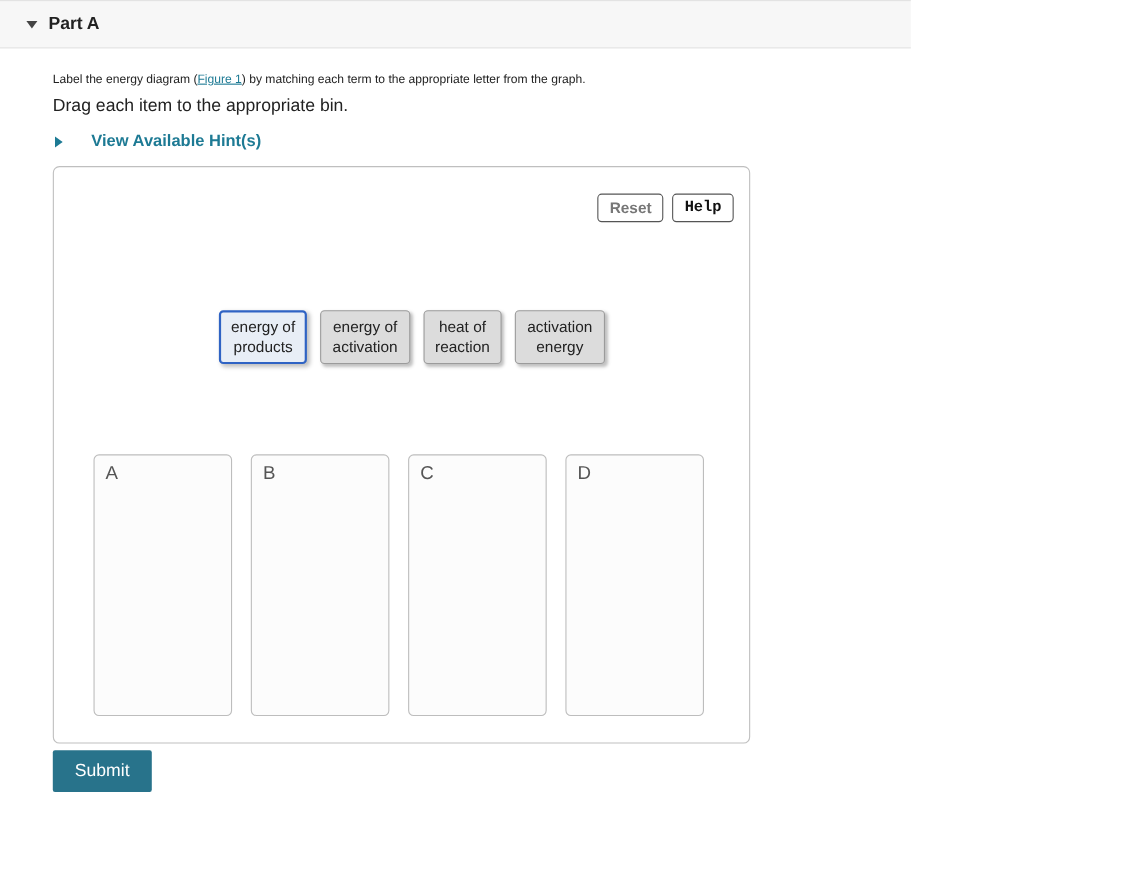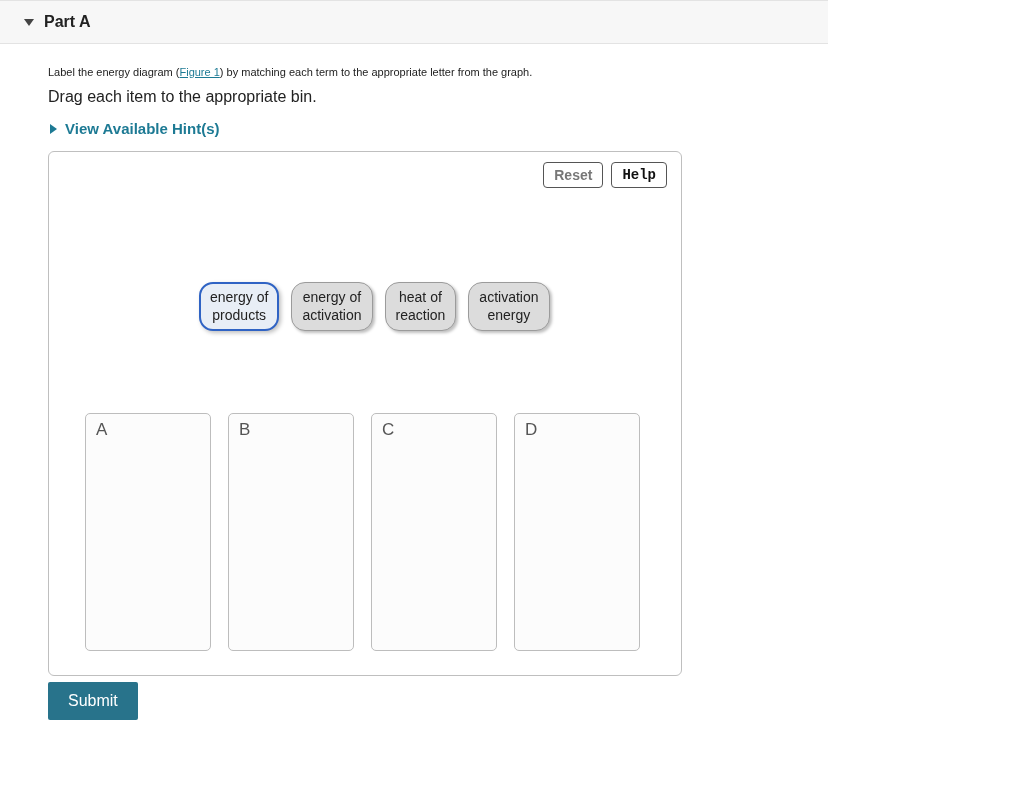--- a/index.html
+++ b/index.html
@@ -30,21 +30,21 @@
   }
   .part-title { font-weight: 700; font-size: 16px; }
 
   
   .body-area { padding: 18px 0 24px 48px; }
   .question-text { margin: 4px 0 10px; font-size: 11px; }
   .figure-link { color: #1d7a94; text-decoration: underline; cursor: pointer; }
   .instruction-strong { font-weight: 400; margin: 6px 0 14px; font-size: 16px; }
 
   .hints-row {
-    display: flex; align-items: center; gap: 8px;
+    display: flex; align-items: center; gap: 26px;
     color: #1d7a94; font-weight: 700; cursor: pointer;
     margin-bottom: 14px;
   }
   .caret-right {
     width: 0; height: 0;
     border-top: 5px solid transparent;
     border-bottom: 5px solid transparent;
     border-left: 7px solid #1d7a94;
     margin-left: 2px;
   }
@@ -52,21 +52,21 @@
   
   .dd-panel {
     width: 634px;
     border: 1px solid #bfbfbf;
     border-radius: 6px;
     background: #fff;
     position: relative;
     padding-bottom: 24px;
   }
   .dd-top-controls {
-    position: absolute; top: 10px; right: 14px;
+    position: absolute; top: 24px; right: 14px;
     display: flex; gap: 8px;
   }
   .small-btn {
     border: 1px solid #555;
     background: #fff;
     border-radius: 4px;
     padding: 4px 10px;
     font-size: 14px;
     cursor: pointer;
     color: #333;
@@ -75,21 +75,21 @@
   .small-btn.help  { color:#111; font-weight:700;font-family:Liberation Mono, monospace; }
 
   
   .drag-row {
     display: flex; gap: 12px;
     margin: 130px 0 0 150px;
   }
   .drag-chip {
     background: #dcdcdc;
     border: 1px solid #9b9b9b;
-    border-radius: 14px;
+    border-radius: 4px;
     padding: 6px 10px;
     text-align: center;
     font-size: 14px;
     line-height: 1.25;
     box-shadow: 2px 2px 3px rgba(0,0,0,.25);
     cursor: move;
     min-width: 64px;
   }
   .drag-chip.selected {
     background: #e8eef6;

